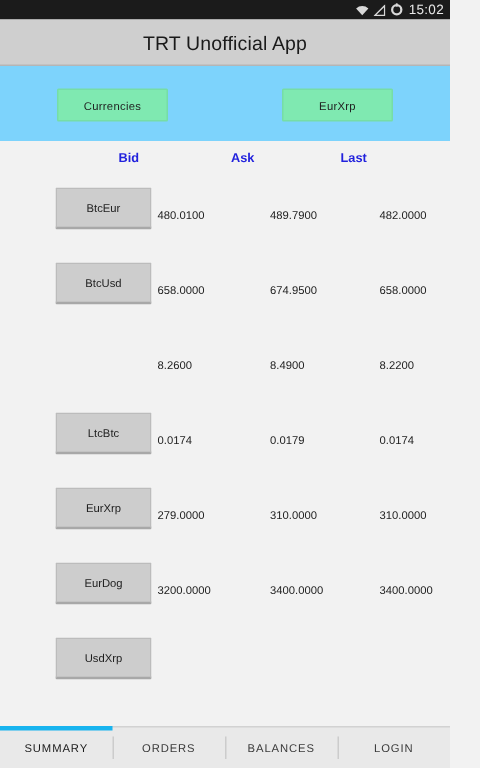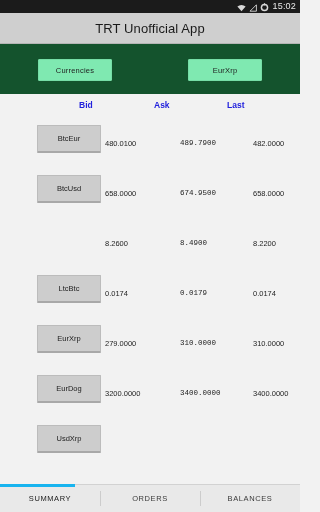--- a/index.html
+++ b/index.html
@@ -50,21 +50,21 @@
     letter-spacing: 0.1px;
   }
 
   
   .cat-row {
     flex: 0 0 auto;
     height: 40px;
     display: flex;
     align-items: center;
     padding: 6px 0 4px 0;
-    background: #14532d;
+    background: #7dd3fc;
   }
   .cat-cell { width: 50%; display: flex; justify-content: center; }
   .cat-btn {
     width: 74px; height: 22px;
     background: #7fe9b1;
     border: 1px solid #76dda6;
     border-radius: 1px;
     color: #1f1f1f;
     font-size: 7.5px;
     letter-spacing: 0.2px;
@@ -118,21 +118,21 @@
     box-sizing: border-box;
   }
   .cell {
     position: absolute;
     top: 19px;
     font-size: 7.5px;
     color: #1d1d1d;
     white-space: nowrap;
   }
   .cell.c0 { left: 76px; }
-  .cell.c1 { left: 151px; font-family: Liberation Mono, monospace; }
+  .cell.c1 { left: 151px; }
   .cell.c2 { left: 224px; }
 
   
   .tabbar {
     flex: 0 0 auto;
     height: 27px;
     background: #e9e9e9;
     border-top: 1px solid #d2d2d2;
     display: flex;
     position: relative;
@@ -248,15 +248,16 @@
       <div class="row">
         <div class="pair-btn">UsdXrp</div>
       </div>
     </div>
 
   <div class="tabbar" id="tabbar">
     <div class="tab-indicator"></div>
   <div class="tab active">SUMMARY</div>
       <div class="tab">ORDERS</div>
       <div class="tab">BALANCES</div>
+      <div class="tab">LOGIN</div>
     </div>
 
 </div>
 
 </body></html>

